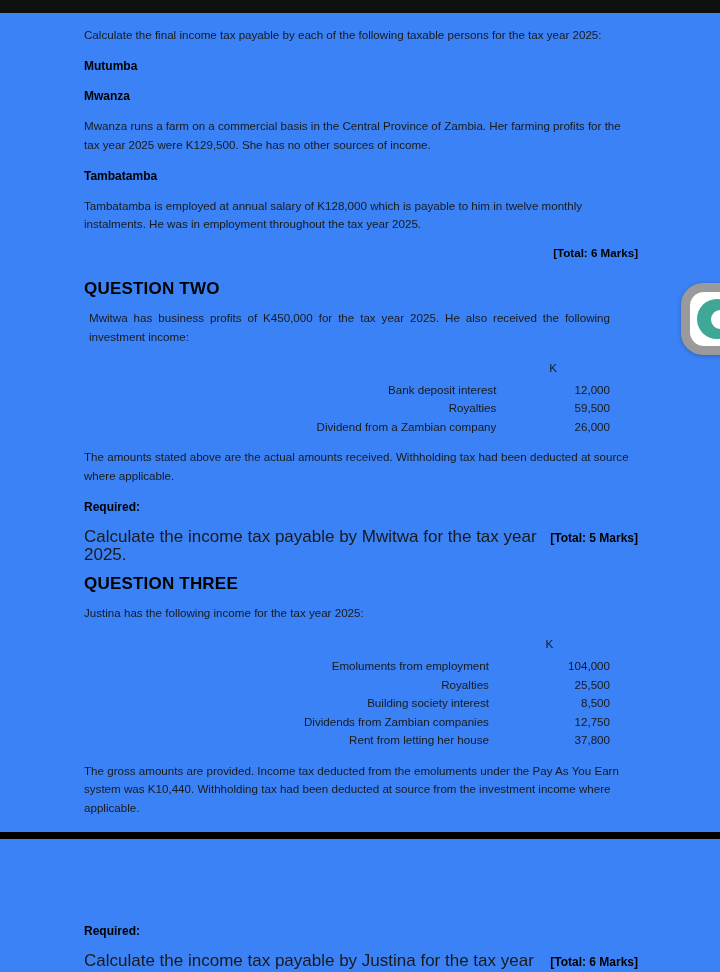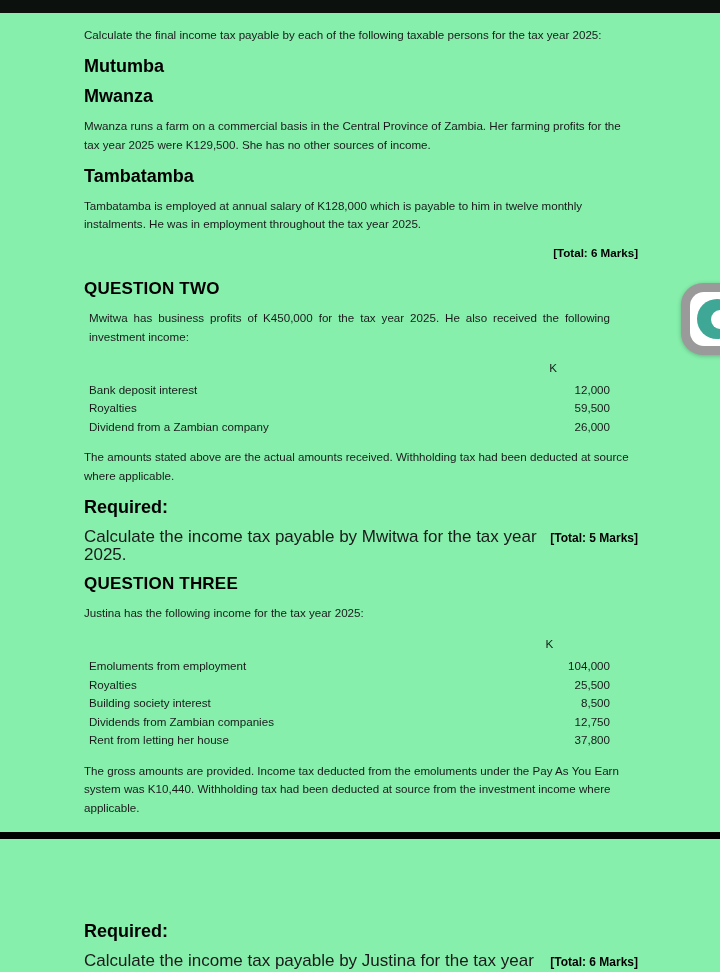--- a/index.html
+++ b/index.html
@@ -30,42 +30,42 @@
     width: 720px;
     height: 7px;
     background: #000000;
   }
 
   
   .page {
     position: absolute;
     left: 0;
     width: 720px;
-    background: #86efac;
+    background: #3b82f6;
   }
   .page-inner {
     position: absolute;
     left: 84px;
     width: 554px;
   }
 
   
   .para {
     font-size: 11.6px;
     line-height: 18.3px;
     margin: 0 0 13px 0;
     text-align: left;
     color: #1a1a1a;
   }
   .para.justify {
     text-align: justify;
     text-justify: inter-word;
   }
   .heading {
-    font-size: 18px;
+    font-size: 12px;
     line-height: 18px;
     font-weight: bold;
     margin: 0 0 12px 0;
     color: #000000;
   }
   .q-heading {
     font-size: 17px;
     line-height: 18px;
     font-weight: bold;
     margin: 0 0 11px 0;
@@ -106,21 +106,21 @@
   }
   .amt-table td {
     font-size: 11.6px;
     line-height: 18.6px;
     padding: 0;
     color: #1a1a1a;
     vertical-align: baseline;
   }
   .amt-table td.label {
     padding-left: 5px;
-    text-align: left;
+    text-align: right;
   }
   .amt-table td.value {
     text-align: right;
     padding-right: 28px;
     white-space: nowrap;
   }
   .amt-table tr.unit-row td.value {
     text-align: center;
     padding-right: 28px;
   }

